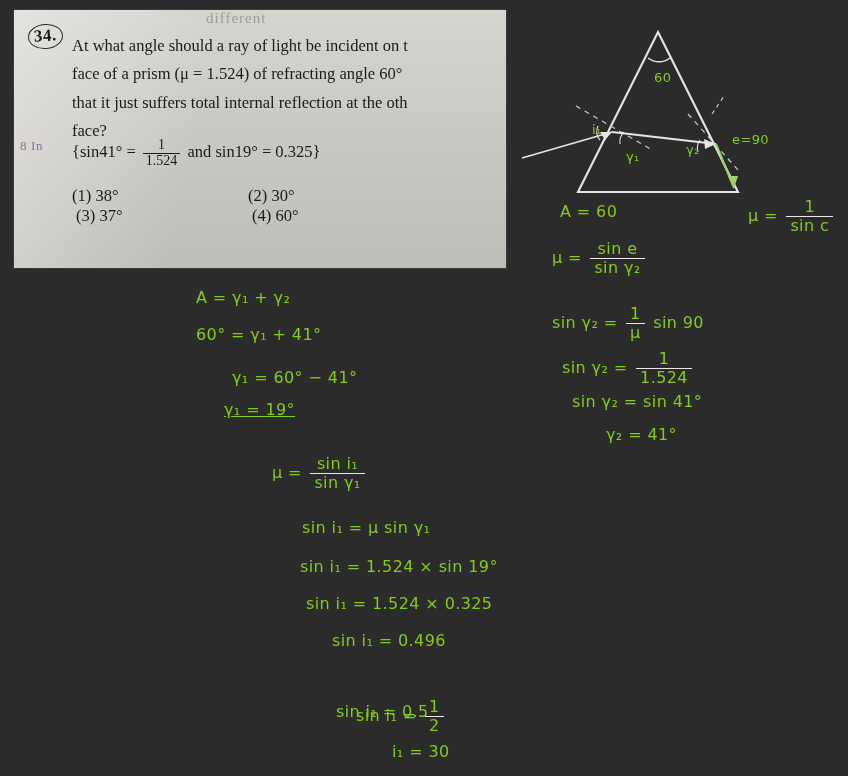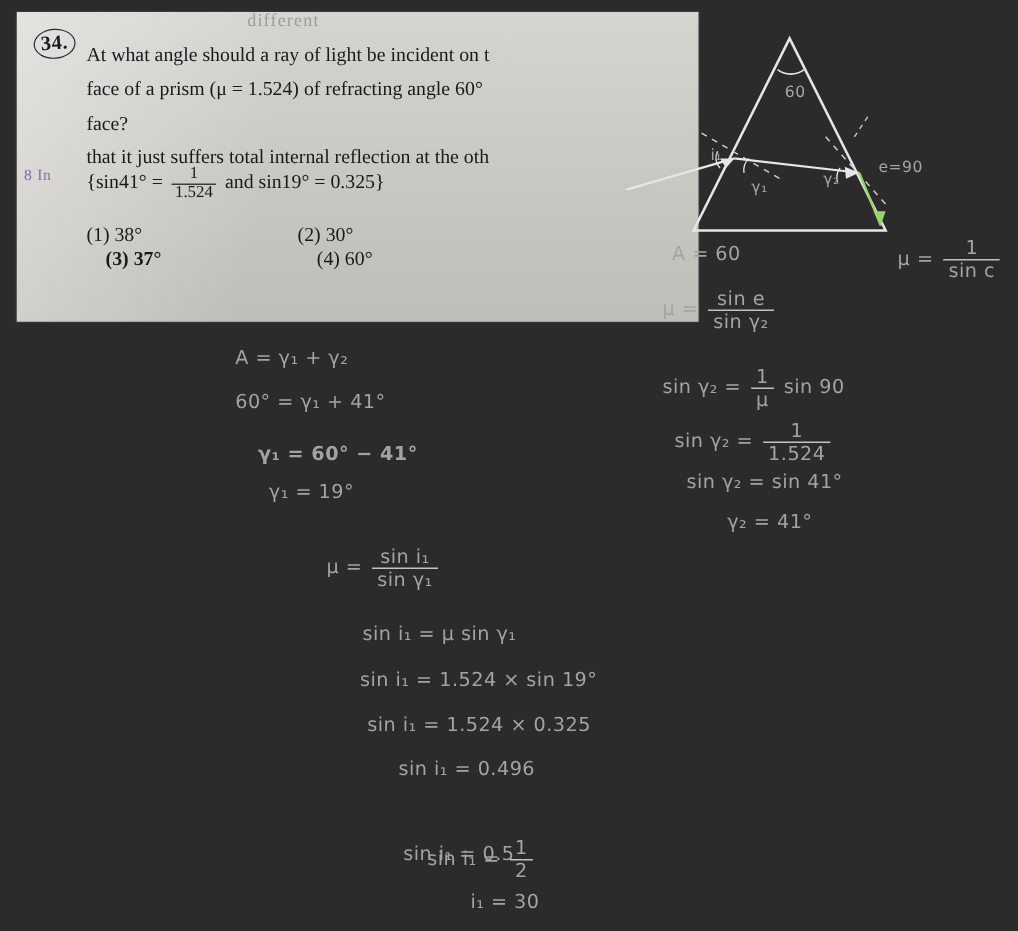--- a/index.html
+++ b/index.html
@@ -14,21 +14,21 @@
     overflow: hidden;
     font-family: "Liberation Serif", serif;
     color: #d8d8d8;
   }
 
   
   .question-card {
     position: absolute;
     left: 14px;
     top: 10px;
-    width: 568px;
+    width: 492px;
     height: 258px;
     background: #cfcdc8;
     color: #1a1a1a;
     box-shadow: 0 0 0 1px #3a3a3a;
     overflow: hidden;
   }
   .question-card .paper-grain {
     position: absolute;
     inset: 0;
     background:
@@ -89,34 +89,34 @@
   .options {
     position: absolute;
     left: 58px;
     top: 176px;
     width: 420px;
     font-size: 16.5px;
   }
   .options .row { display: flex; }
   .options .opt { width: 176px; }
   .opt-1 { margin-left: 0px; }
-  .opt-3 { margin-left: 16px; font-weight: bold; }
+  .opt-3 { margin-left: 4px; }
   .faint {
     position: absolute;
     color: #4c1d95;
     opacity: 0.6;
     font-size: 13px;
     letter-spacing: 0.6px;
   }
 
   
   .hw {
     position: absolute;
     font-family: "DejaVu Sans", sans-serif;
-    color: #a3a3a3;
+    color: #84cc16;
     white-space: nowrap;
     letter-spacing: 0.4px;
   }
   .hw.small { font-size: 13px; }
   .hw.med { font-size: 16px; }
   .hfrac {
     display: inline-block;
     text-align: center;
     vertical-align: middle;
     line-height: 1.12;
@@ -141,22 +141,22 @@
 
   
   .r1 { left: 552px; top: 305px; }
   .r2 { left: 562px; top: 350px; }
   .r3 { left: 572px; top: 392px; }
   .r4 { left: 606px; top: 425px; }
 
   
   .l1 { left: 196px; top: 288px; }
   .l2 { left: 196px; top: 325px; }
-  .l3 { left: 215px; top: 368px; font-weight: bold; }
-  .l4 { left: 224px; top: 400px; }
+  .l3 { left: 232px; top: 368px; }
+  .l4 { left: 224px; top: 400px; text-decoration: underline; }
   .l5 { left: 272px; top: 455px; }
 
   
   .b1 { left: 302px; top: 518px; }
   .b2 { left: 300px; top: 557px; }
   .b3 { left: 306px; top: 594px; }
   .b4 { left: 332px; top: 631px; }
   .b5 { left: 336px; top: 702px; }
   .b6 { left: 356px; top: 698px; }
   .b7 { left: 392px; top: 742px; }
@@ -169,22 +169,22 @@
 
   <div class="ghost-text">different</div>
 
   <div class="qnum">
     <span class="circle">34.</span>
   </div>
 
   <div class="qbody">
     <div class="ln">At what angle should a ray of light be incident on t</div>
     <div class="ln">face of a prism (μ = 1.524) of refracting angle 60°</div>
+    <div class="ln">that it just suffers total internal reflection at the oth</div>
     <div class="ln">face?</div>
-    <div class="ln">that it just suffers total internal reflection at the oth</div>
   </div>
 
   <div class="cond-line">
     <span>{sin41° =</span>
     <span class="frac">
       <span class="num">1</span>
       <span class="den">1.524</span>
     </span>
     <span>and sin19° = 0.325}</span>
   </div>

